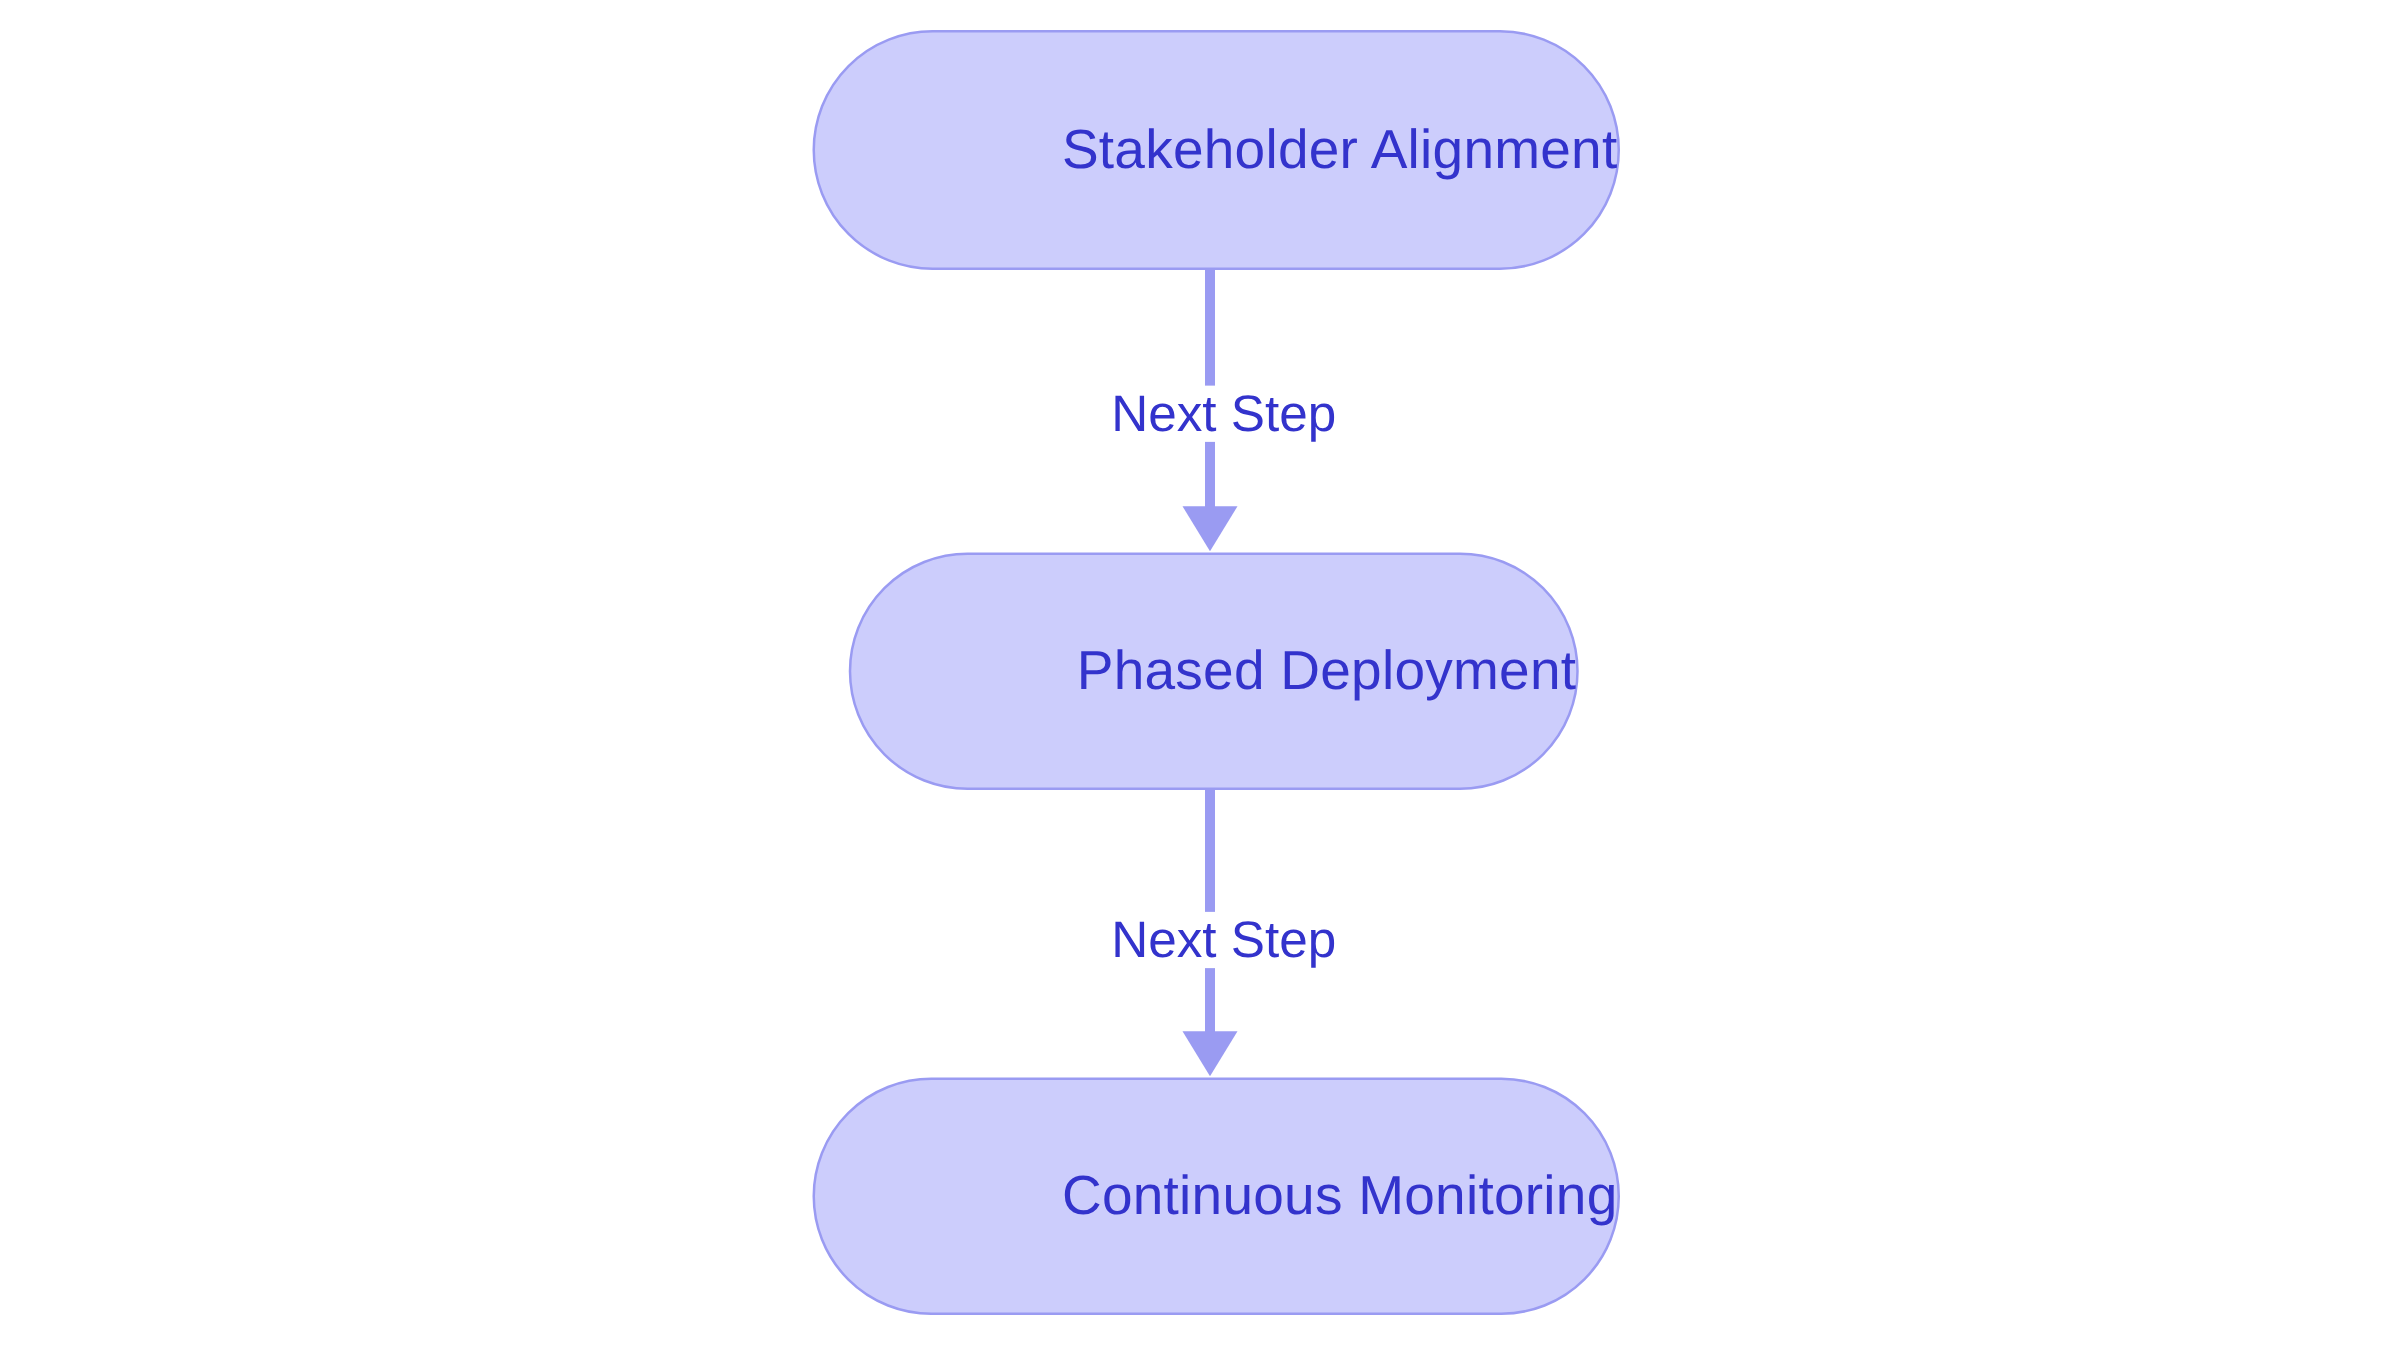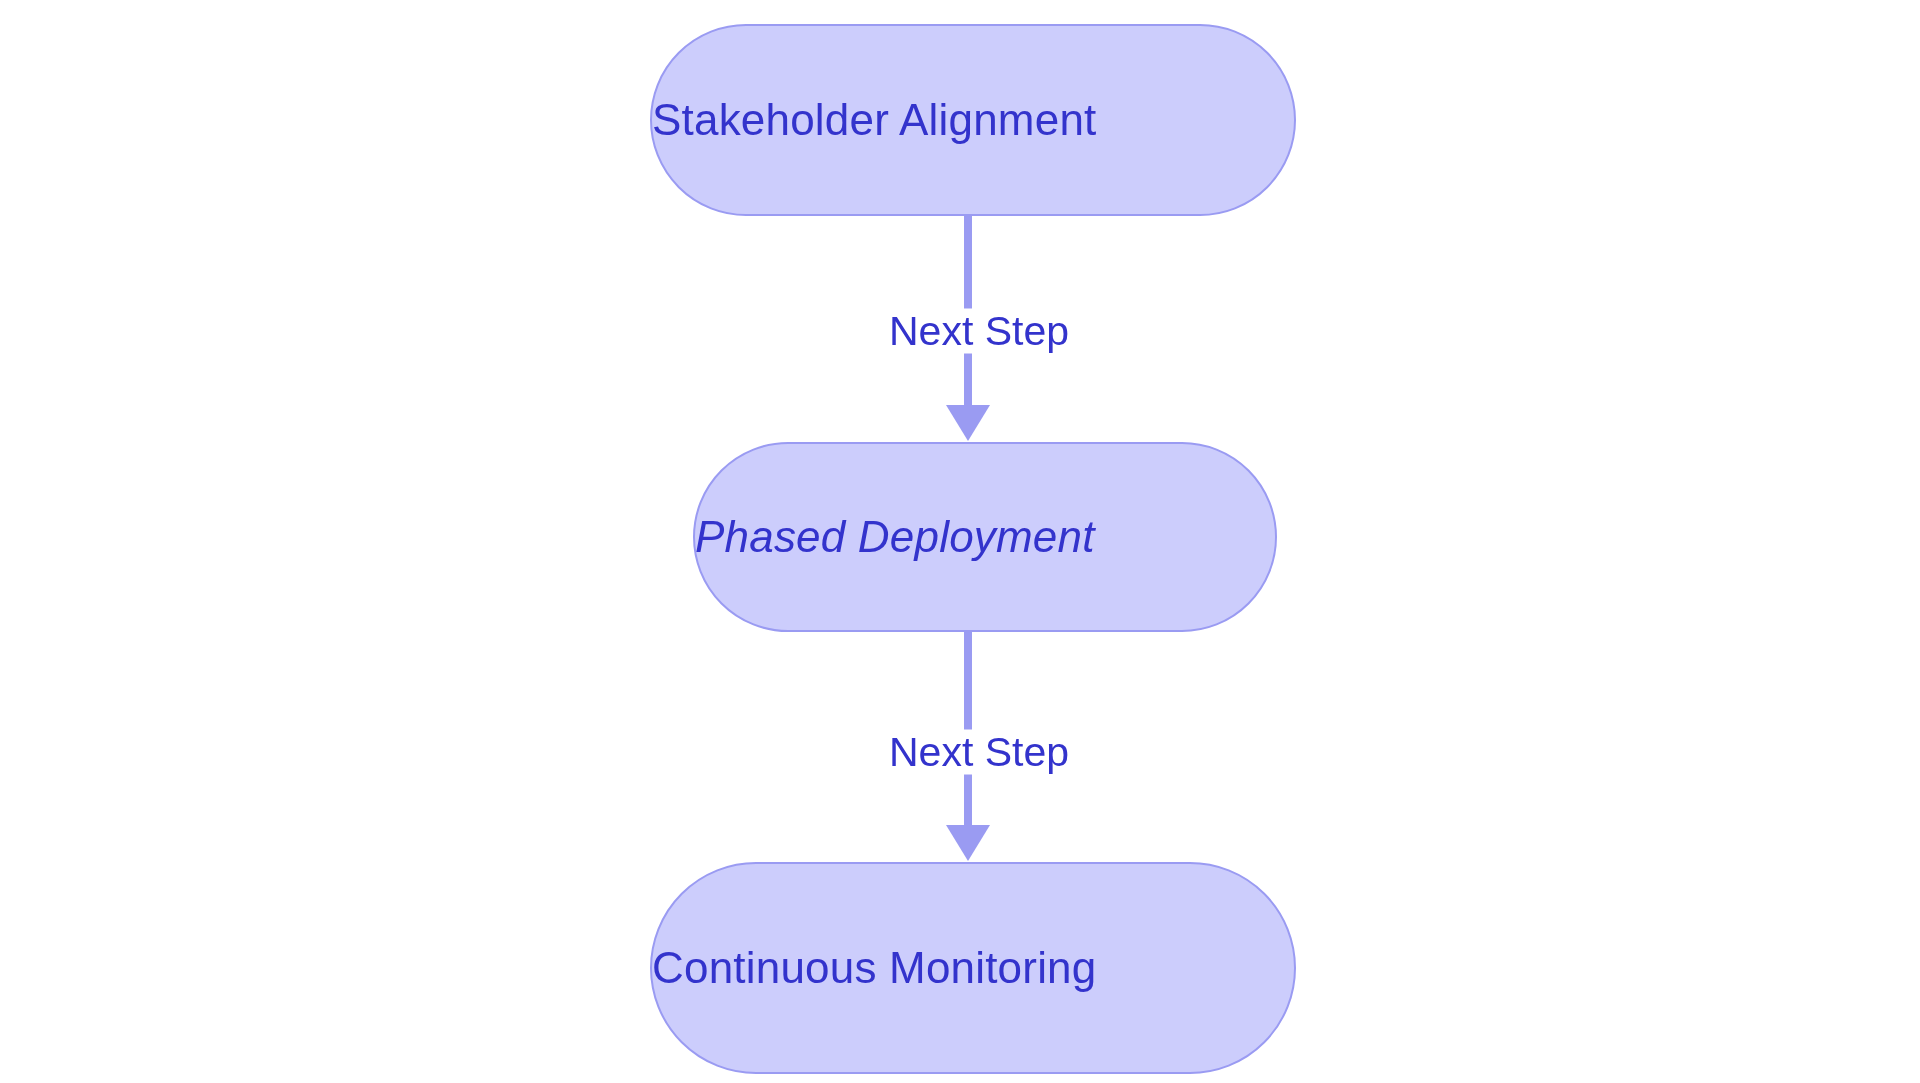--- a/index.html
+++ b/index.html
@@ -21,21 +21,21 @@
     height: 1083px;
     background: #ffffff;
   }
 
   
   .node {
     position: absolute;
     box-sizing: border-box;
     display: flex;
     align-items: center;
-    justify-content: flex-start;
+    justify-content: flex-end;
     background: #cccdfc;
     border: 2px solid #9a9bf2;
     border-radius: 999px;
     user-select: none;
   }
   .node-label {
     font-size: 44px;
     line-height: 1;
     color: #3333cc;
     letter-spacing: 0.2px;
@@ -43,31 +43,30 @@
     font-weight: 400;
   }
 
   #node-stakeholder-alignment {
     left: 650px;
     top: 24px;
     width: 646px;
     height: 192px;
   }
   #node-phased-deployment {
-    left: 693px;
+    left: 679px;
     top: 442px;
     width: 584px;
     height: 190px;
-    font-style: italic;
   }
   #node-continuous-monitoring {
     left: 650px;
     top: 862px;
     width: 646px;
-    height: 212px;
+    height: 190px;
   }
 
   
   .edge {
     position: absolute;
     left: 0;
     top: 0;
     width: 1920px;
     height: 1083px;
     pointer-events: none;

